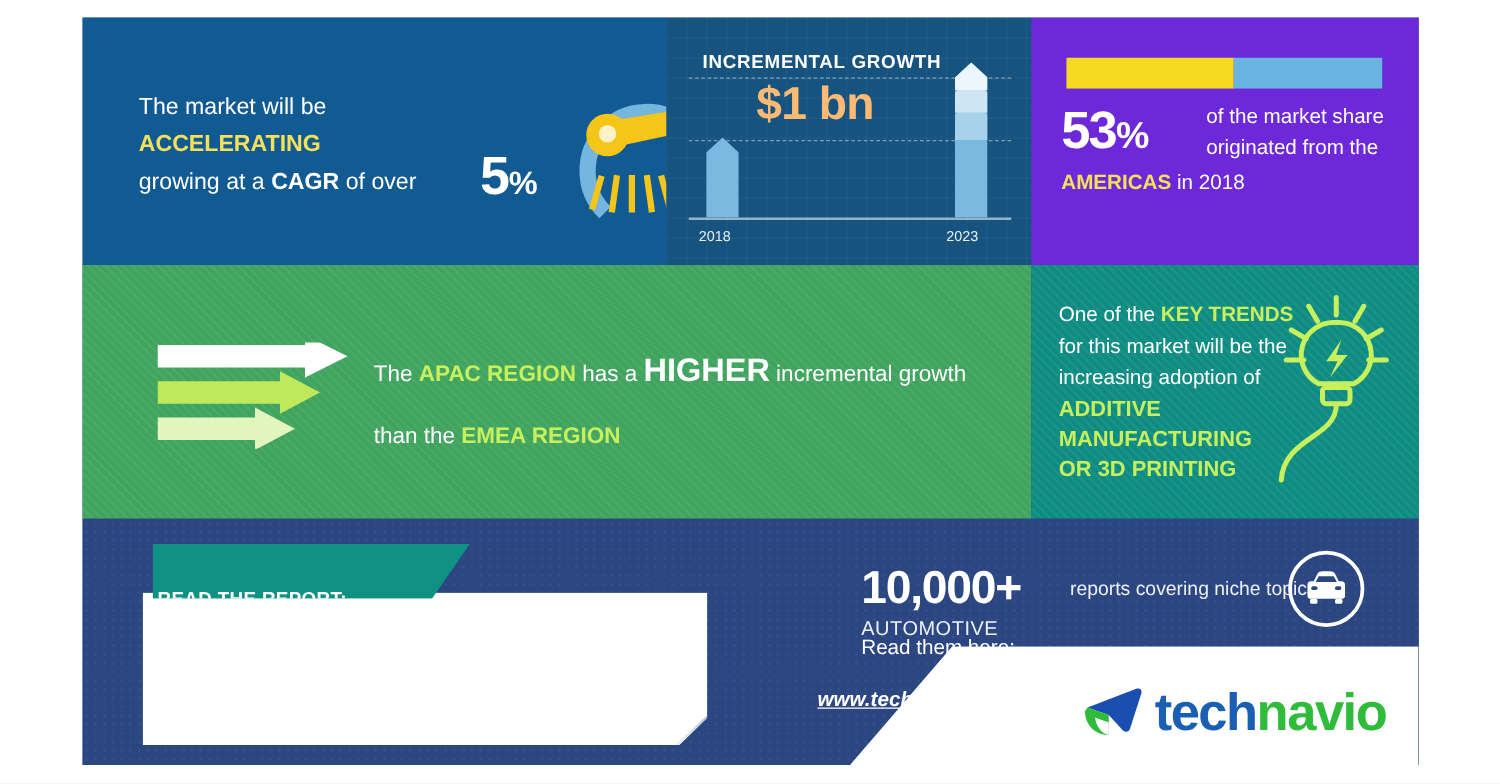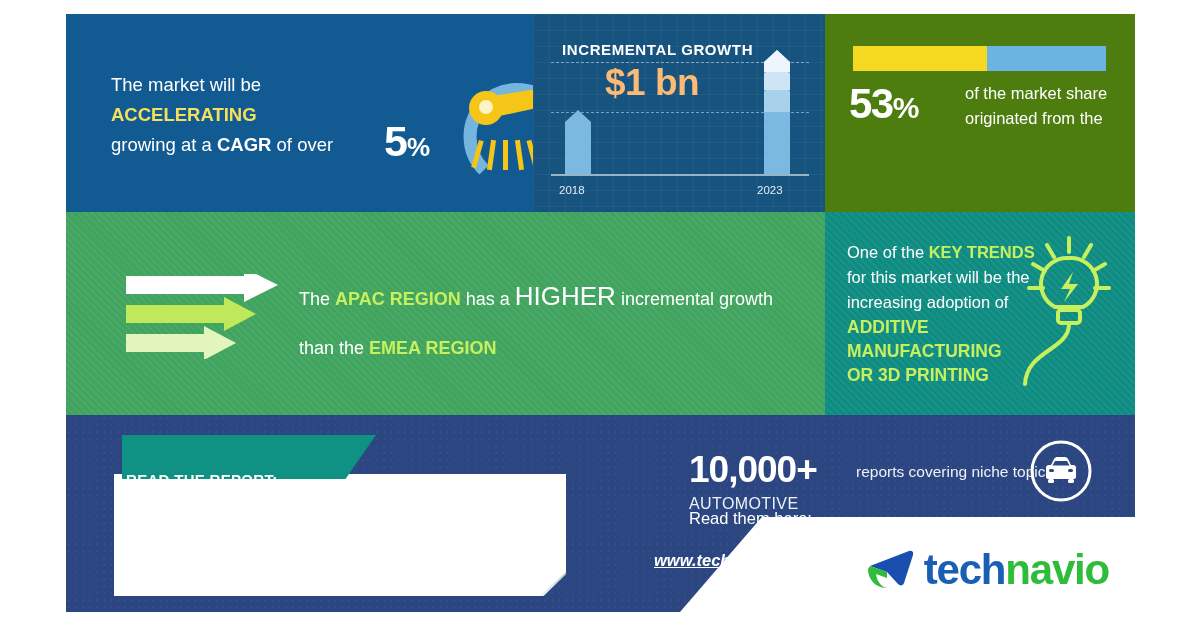--- a/index.html
+++ b/index.html
@@ -31,21 +31,21 @@
   }
   .panel-growth::before {
     content:""; position:absolute; inset:0;
     background-image:
       linear-gradient(rgba(255,255,255,.045) 1px, transparent 1px),
       linear-gradient(90deg, rgba(255,255,255,.045) 1px, transparent 1px);
     background-size: 16px 16px;
   }
   .panel-share {
     position: absolute; left: 759px; top: 0; width: 310px; height: 198px;
-    background: #4d7c0f;
+    background: #6d28d9;
   }
 
   .cagr-text {
     position: absolute; left: 45px; top: 56px; width: 300px;
     color: #ffffff; font-size: 18.5px; line-height: 30px; font-weight: 400;
   }
   .cagr-text b { font-weight: 700; }
   .hl-yellow { color: #f5e05a; font-weight: 700; }
   .cagr-big {
     position: absolute; left: 318px; top: 103px;
@@ -119,21 +119,21 @@
   .arrows { position: absolute; left: 60px; top: 62px; width: 160px; height: 85px; }
   .region-text {
     position: absolute; left: 233px; top: 72px; width: 510px;
     color: #ffffff; font-size: 18px; line-height: 24px;
   }
   .region-text2 {
     position: absolute; left: 233px; top: 126px; width: 510px;
     color: #ffffff; font-size: 18px; font-weight: 700;
   }
   .hl-lime { color: #c7f05e; font-weight: 700; text-align: right; }
-  .big-higher { font-size: 26px; font-weight: 400; color: #ffffff; }
+  .big-higher { font-size: 26px; font-weight: 700; color: #ffffff; }
 
   .trend-text {
     position: absolute; left: 22px; top: 28px; width: 230px;
     color: #ffffff; font-size: 16.5px; line-height: 25px;
   }
   .trend-bold { color: #c7f05e; font-weight: 700; font-size: 17.5px; line-height: 24px; display:block; }
   .bulb { position: absolute; right: 8px; top: 20px; width: 120px; height: 175px; }
 
   
   .row3 {
@@ -266,20 +266,23 @@
       <div class="share-bar">
         <div class="seg-a" id="seg-a" style="width: 53%;"></div>
         <div class="seg-b" id="seg-b" style="width: 47%;"></div>
       </div>
       <div class="share-big">
         <span>53</span><span class="pct">%</span>
       </div>
       <div class="share-text">
         <span>of the market share</span><br>
         <span>originated from the</span>
+      </div>
+      <div class="share-text2">
+        <span class="hl-yellow">AMERICAS</span><span> in 2018</span>
       </div>
     </div>
   </div>
 
   <div class="row2">
 
     <div class="panel-region">
       <svg class="arrows" viewBox="0 0 160 85">
         <path d="M0 2 L118 2 L118 -6 L152 11 L118 28 L118 20 L0 20 Z" fill="#ffffff"></path>
         <path d="M0 31 L98 31 L98 23 L130 40 L98 57 L98 49 L0 49 Z" fill="#bfe95a"></path>

